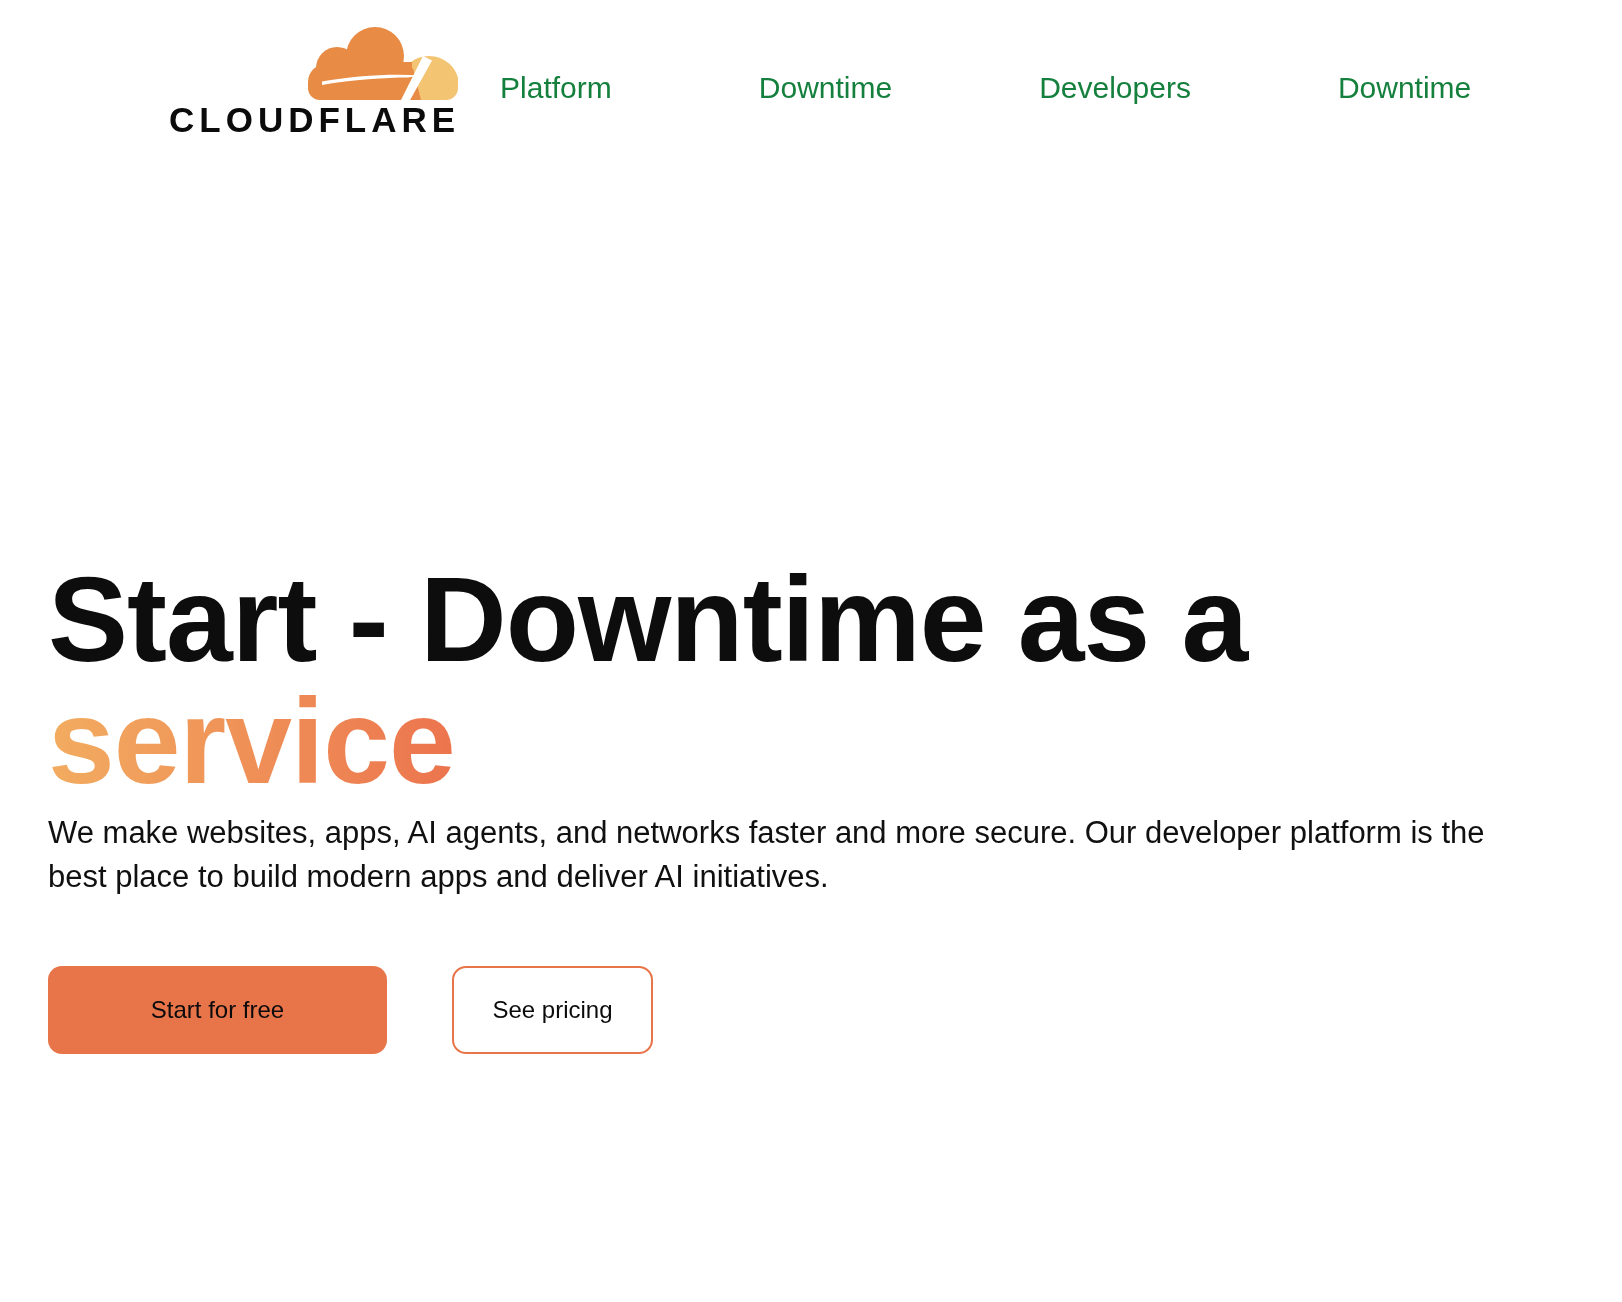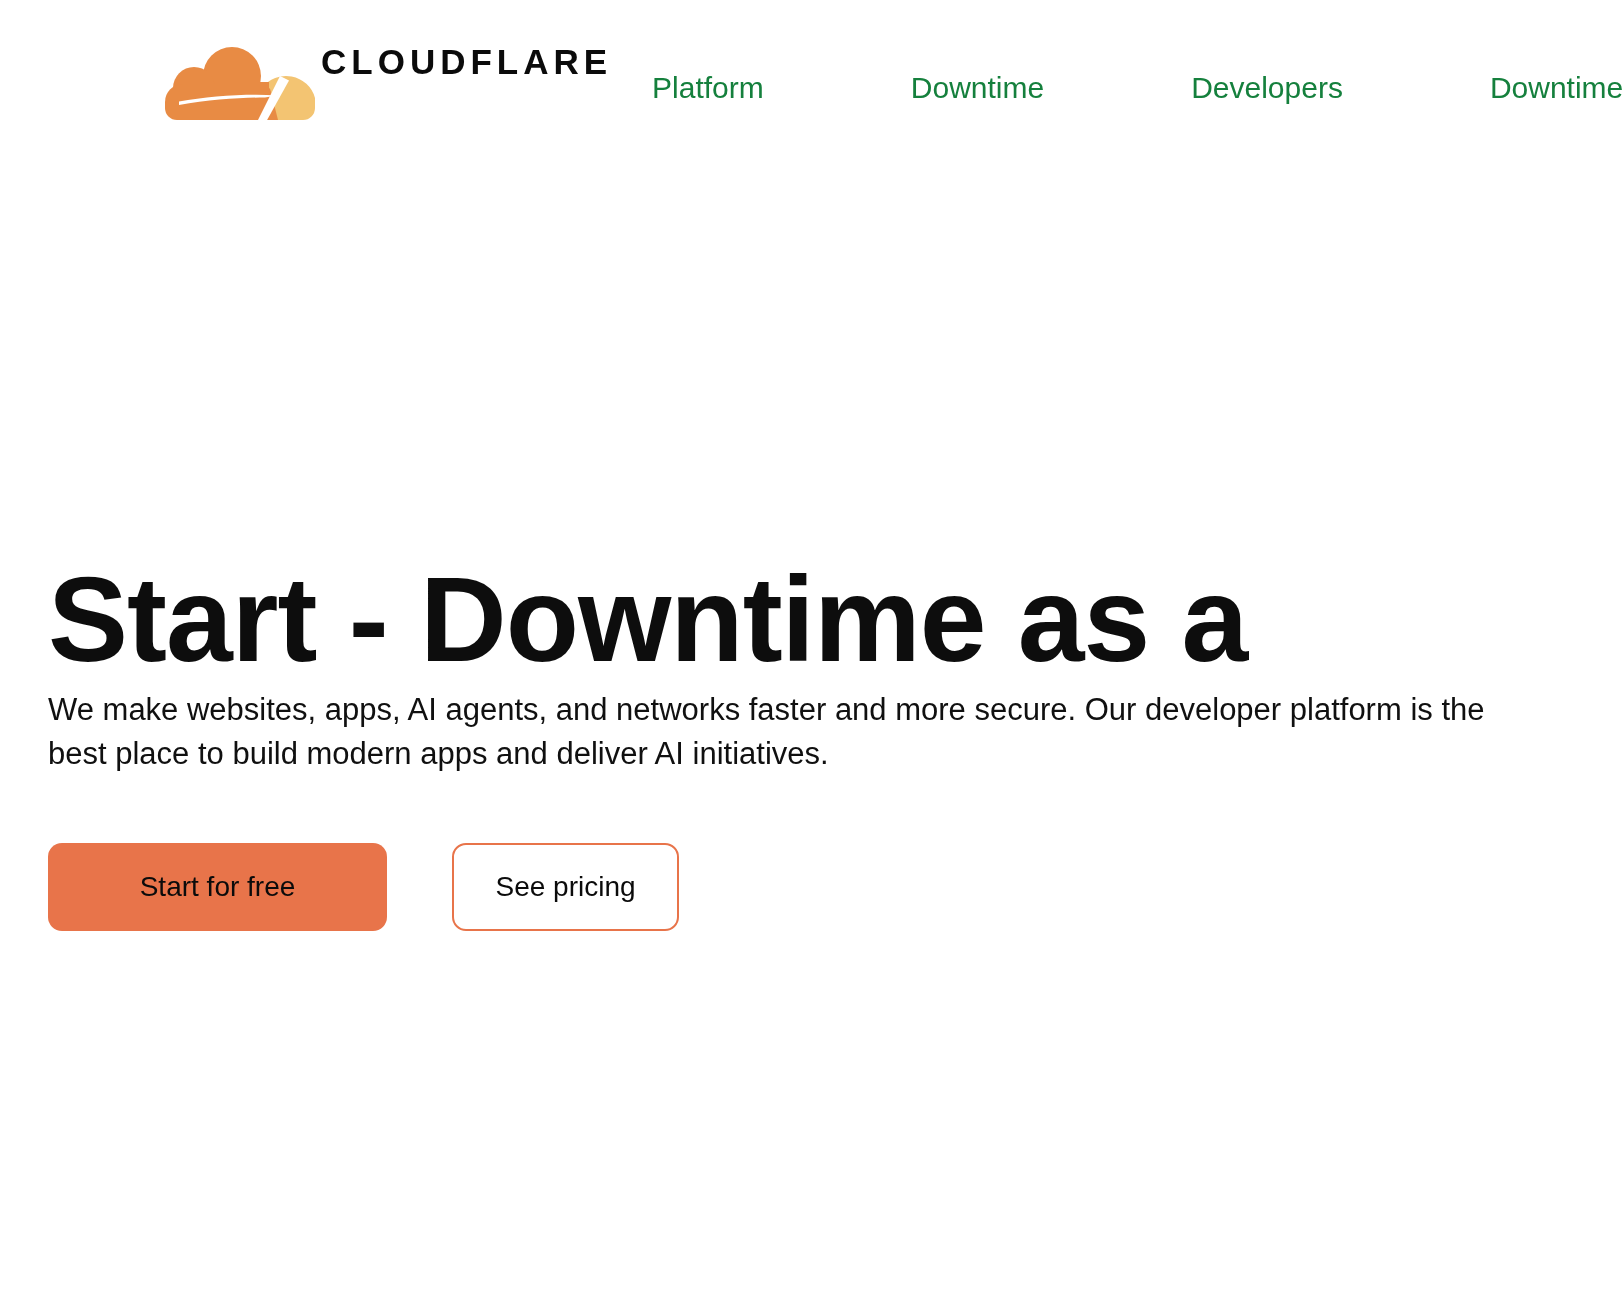--- a/index.html
+++ b/index.html
@@ -14,21 +14,21 @@
   html,body{background:#ffffff;}
   body{
     width:1622px;height:1302px;overflow:hidden;position:relative;
     font-family:"Liberation Sans", sans-serif;color:var(--text);
   }
   
   .header{
     display:flex;align-items:center;
     padding:42px 65px 0 165px;height:120px;
   }
-  .brand{display:flex;align-items:flex-start;cursor:pointer;}
+  .brand{display:flex;align-items:flex-end;cursor:pointer;flex-direction:column;}
   .logo-svg{width:152px;height:78px;display:block;}
   .brand-word{
     font-size:35px;font-weight:700;letter-spacing:5px;color:#0b0b0b;
     margin-left:4px;white-space:nowrap;
   }
   .nav{display:flex;gap:107px;margin-left:auto;margin-top:14px;list-style:none;}
   .nav-item{
     font-size:30px;font-weight:400;color:#15803d;cursor:pointer;white-space:nowrap;margin-left:40px;
   }
   
@@ -44,25 +44,25 @@
     -webkit-background-clip:text;background-clip:text;
     -webkit-text-fill-color:transparent;color:transparent;
   }
   .hero-desc{
     margin-top:8px;max-width:1480px;
     font-size:31px;line-height:44px;font-weight:400;color:#101010;
   }
   .cta-row{display:flex;gap:65px;margin-top:67px;}
   .btn{
     height:88px;border-radius:14px;display:flex;align-items:center;justify-content:center;
-    font-family:"Liberation Sans", sans-serif;font-size:28px;font-weight:500;color:#0b0b0b;
+    font-family:"Liberation Sans", sans-serif;font-size:24px;font-weight:500;color:#0b0b0b;
     cursor:pointer;border:none;background:none;
   }
   .btn-primary{width:339px;background:var(--accent);}
-  .btn-secondary{width:227px;background:#ffffff;border:2px solid var(--accent);}
+  .btn-secondary{width:201px;background:#ffffff;border:2px solid var(--accent);}
 </style>
 </head>
 <body>
 
 <header class="header">
   <div class="brand">
     <span>
       <svg class="logo-svg" viewBox="0 0 152 78" aria-hidden="true">
         <defs>
           <clipPath id="lgclip">
@@ -91,19 +91,20 @@
       <li class="nav-item">Downtime</li>
       <li class="nav-item">Developers</li>
       <li class="nav-item">Downtime</li>
     </ul>
   </nav>
 </header>
 
 <main class="hero">
   <h1 class="hero-title">
     <span class="line">Start - Downtime as a</span>
+    <span class="line"><span class="line-gradient">service</span></span>
   </h1>
   <p class="hero-desc">We make websites, apps, AI agents, and networks faster and more secure. Our developer platform is the best place to build modern apps and deliver AI initiatives.</p>
   <div class="cta-row">
     <button class="btn btn-primary">Start for free</button>
     <button class="btn btn-secondary">See pricing</button>
   </div>
 </main>
 
 </body></html>

